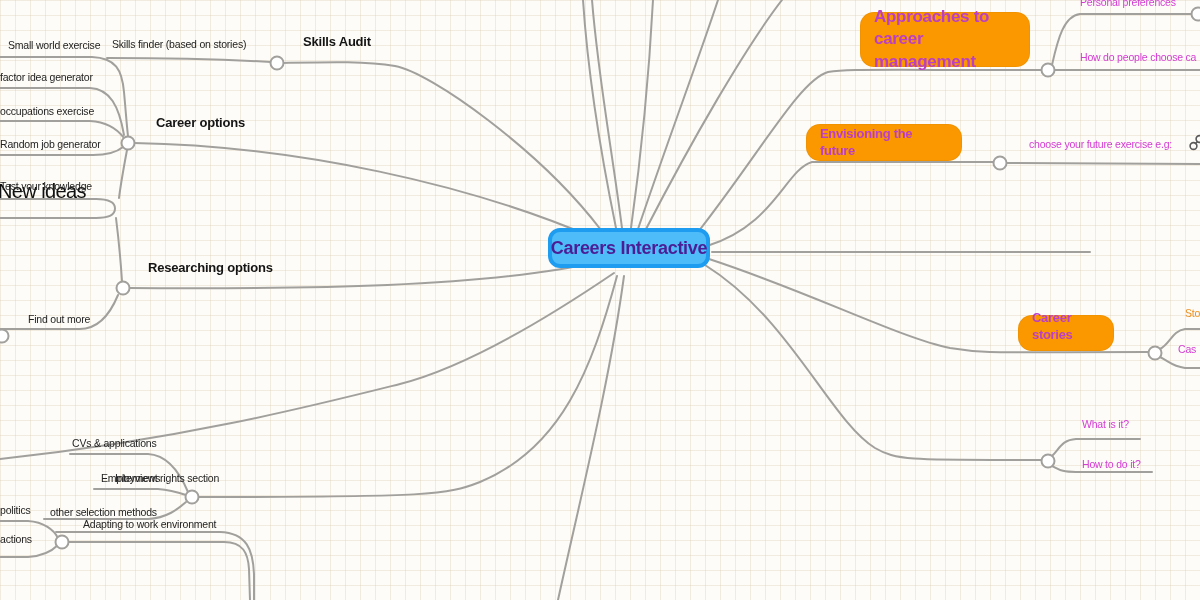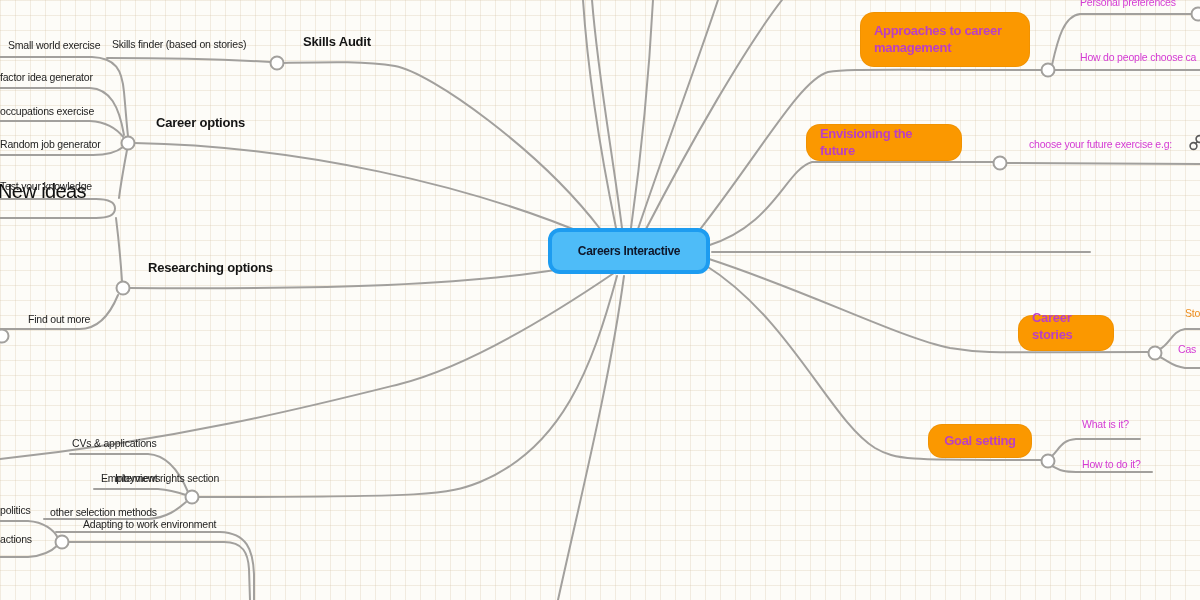--- a/index.html
+++ b/index.html
@@ -27,26 +27,26 @@
     position:absolute;font-size:20px;font-weight:400;letter-spacing:-0.6px;
     color:#101010;white-space:nowrap;line-height:21px;
   }
   .topic{
     position:absolute;background:#fb9800;border:1px solid rgba(0,0,0,0.04);
     border-radius:14px;box-sizing:border-box;
     color:#bb3fc4;font-weight:bold;font-size:13px;letter-spacing:-0.3px;
     display:flex;align-items:center;justify-content:center;
     padding:6px 13px;line-height:1.3;
   }
-  .topic.left-align{justify-content:center;text-align:left;font-size:13px;}
+  .topic.left-align{justify-content:center;text-align:left;font-size:17px;}
   .center-node{
-    position:absolute;left:548px;top:228px;width:162px;height:46px;
+    position:absolute;left:548px;top:228px;width:162px;height:40px;
     background:#4ebcf8;border:4px solid #1d9cf0;border-radius:12px;
     box-sizing:border-box;display:flex;align-items:center;justify-content:center;
-    color:#0f172a;font-weight:bold;font-size:12px;letter-spacing:-0.3px;
+    color:#4c1d95;font-weight:bold;font-size:18px;letter-spacing:-0.3px;
     white-space:nowrap;
   }
 </style>
 </head>
 <body>
 
 <div id="stage">
 
   <svg id="wires" width="1200" height="600" viewBox="0 0 1200 600">
     <g fill="none" stroke="#a2a09d" stroke-width="2" stroke-linecap="round">
@@ -131,23 +131,20 @@
 
   <div class="topic left-align" style="left:860px;top:12px;width:170px;height:55px;">
     <span style="white-space:normal;">Approaches to career management</span>
   </div>
   <div class="topic" style="left:806px;top:124px;width:156px;height:37px;">
     <span>Envisioning the future</span>
   </div>
   <div class="topic" style="left:1018px;top:315px;width:96px;height:36px;align-items:flex-end;">
     <span>Career stories</span>
   </div>
-  <div class="topic" style="left:928px;top:424px;width:104px;height:34px;">
-    <span>Goal setting</span>
-  </div>
 
   <div class="heading" style="left:303px;top:34px;">Skills Audit</div>
   <div class="heading" style="left:156px;top:115px;">Career options</div>
   <div class="bigidea" style="left:-2px;top:181px;">New ideas</div>
   <div class="heading" style="left:148px;top:260px;">Researching options</div>
 
   <div class="leaf" style="left:8px;top:39px;">Small world exercise</div>
   <div class="leaf" style="left:112px;top:38px;">Skills finder (based on stories)</div>
   <div class="leaf" style="left:0px;top:71px;">factor idea generator</div>
   <div class="leaf" style="left:0px;top:105px;">occupations exercise</div>

